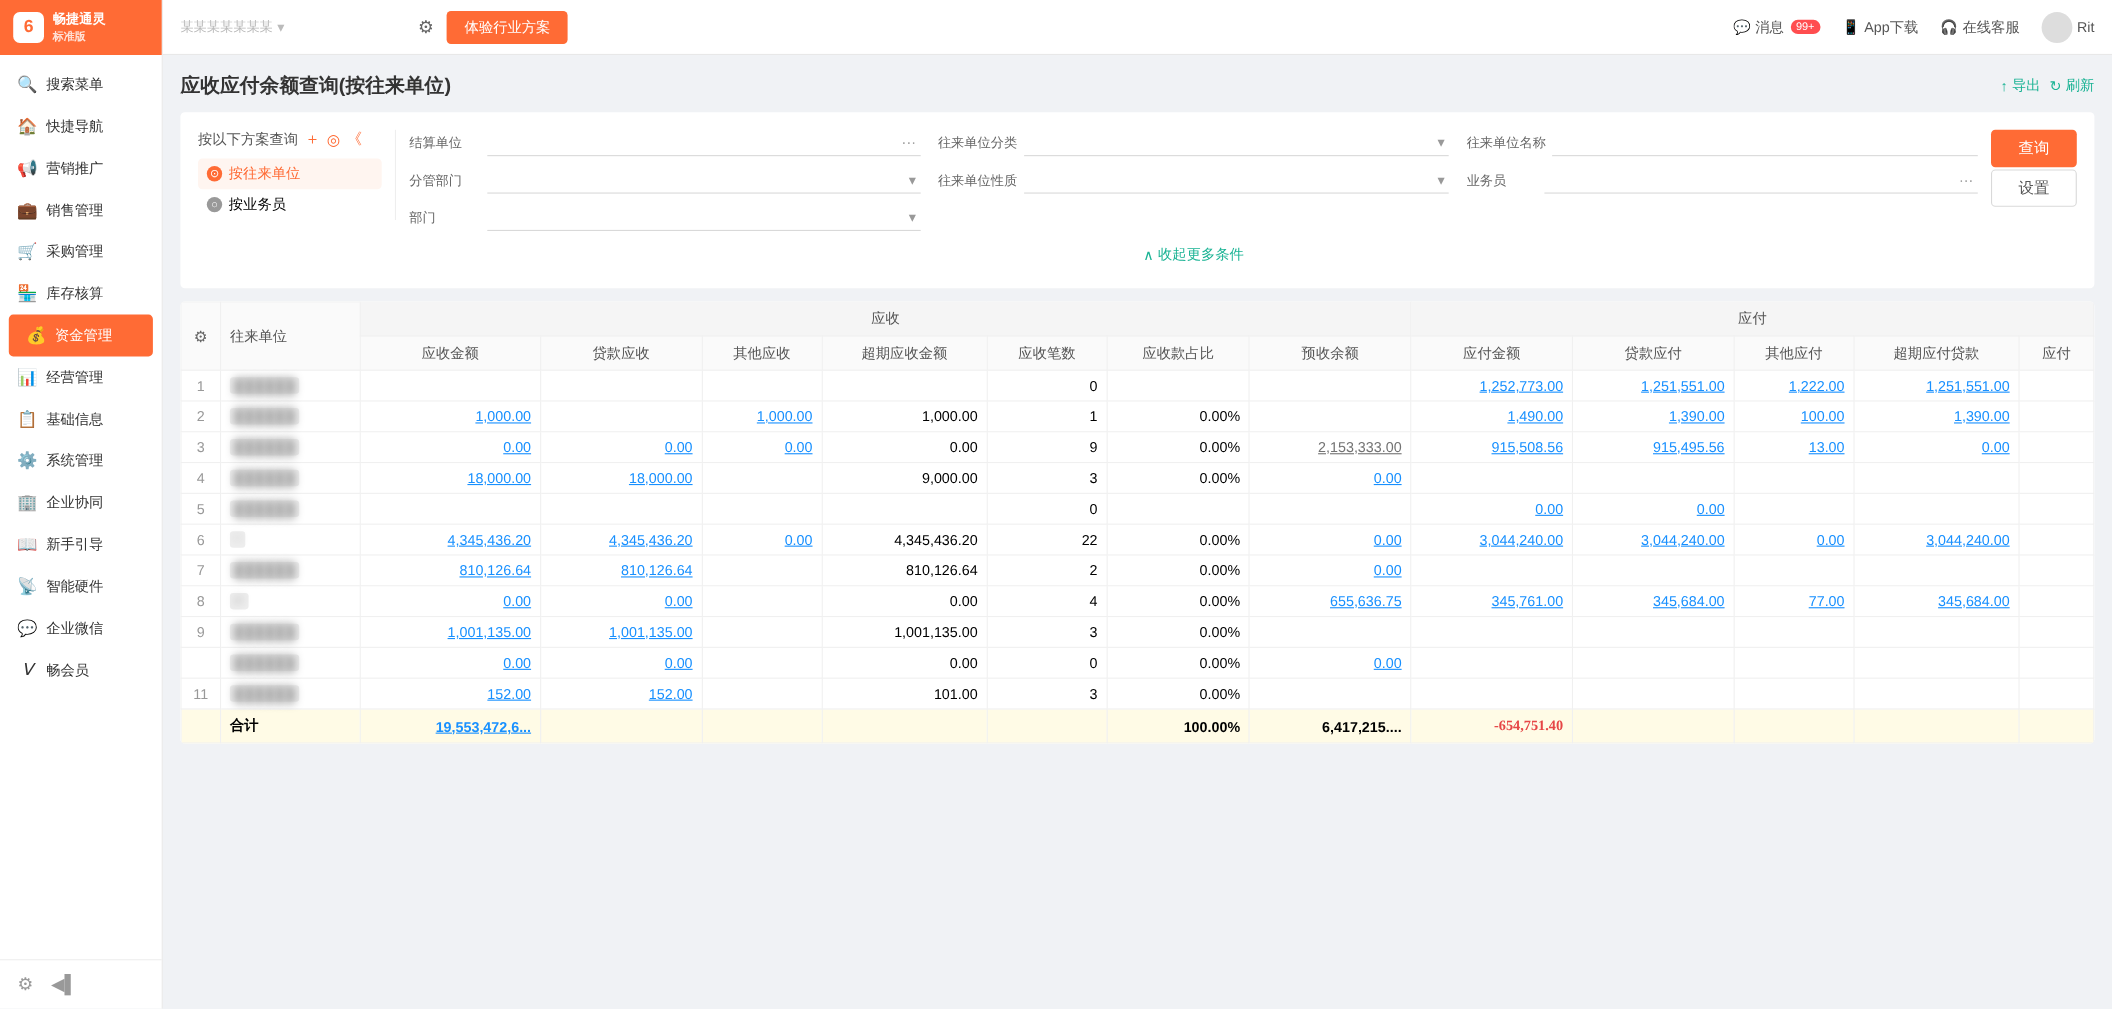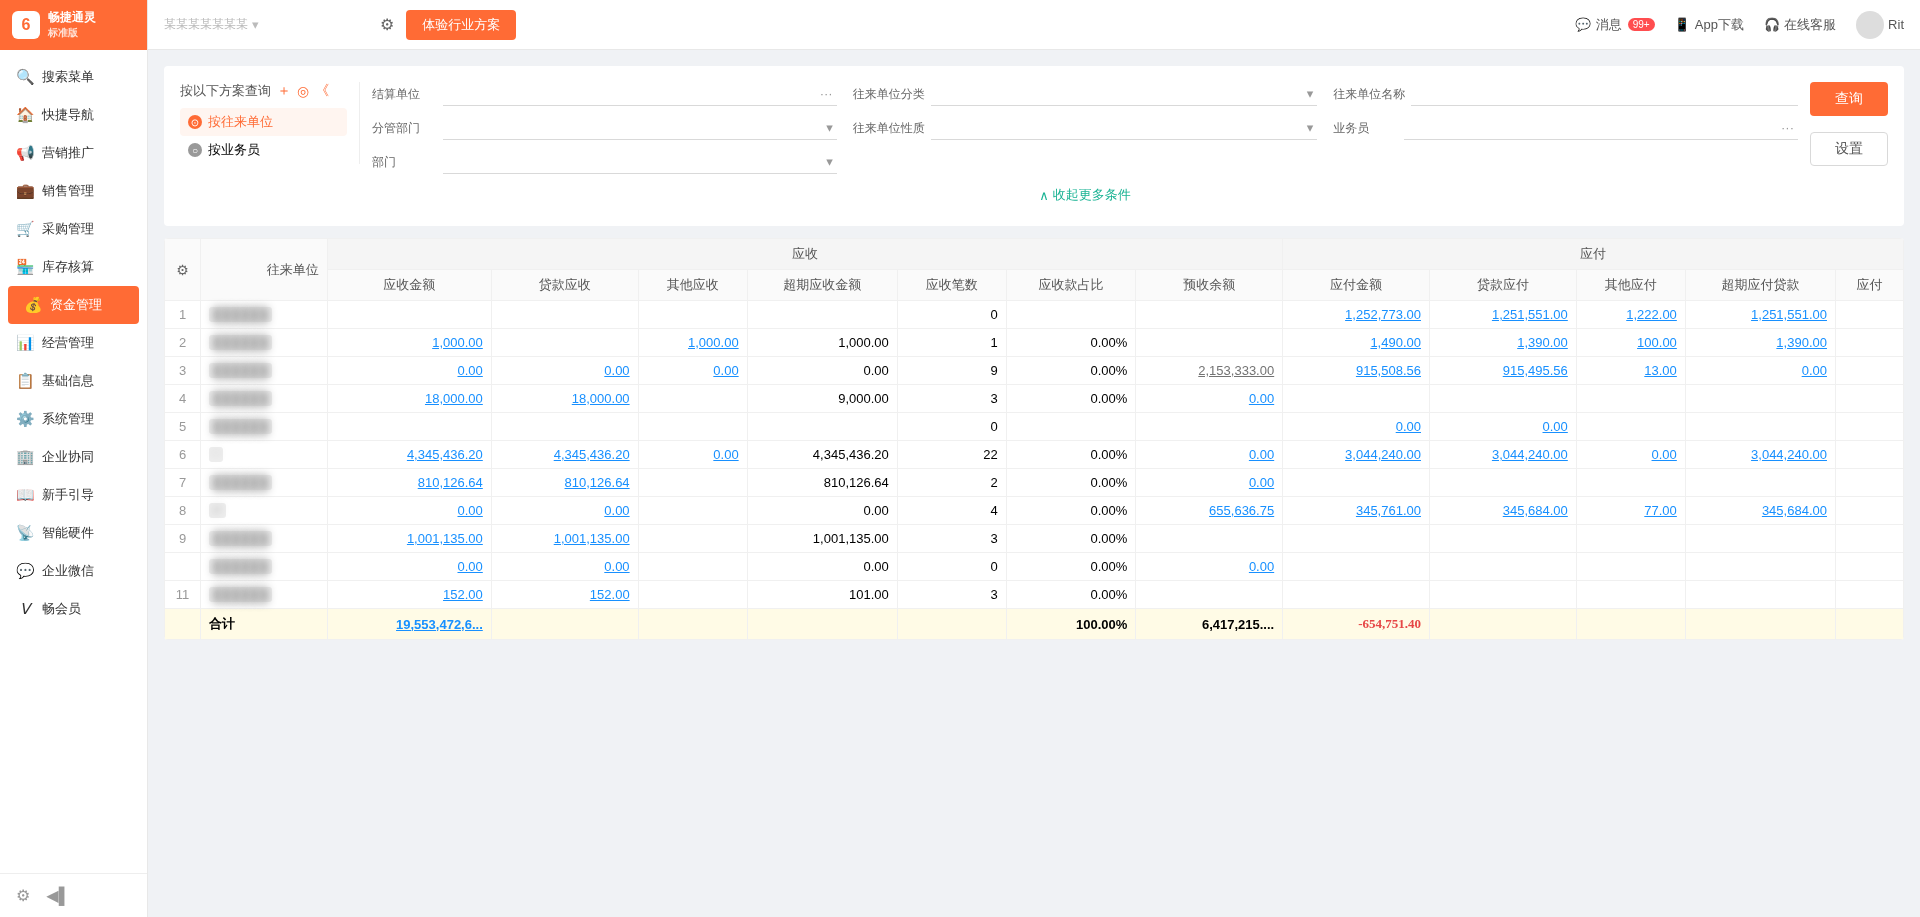--- a/index.html
+++ b/index.html
@@ -243,21 +243,21 @@
     }
     .setting-btn {
       background: #fff;
       color: #555;
       border: 1px solid #d9d9d9;
       border-radius: 4px;
       padding: 7px 24px;
       cursor: pointer;
       font-size: 14px;
     }
-    .btn-group { display: flex; flex-direction: column; gap: 16px; margin-left: 12px; }
+    .btn-group { display: flex; flex-direction: column; gap: 2px; margin-left: 12px; }
 
     
     .table-wrap {
       background: #fff;
       border-radius: 4px;
       overflow: hidden;
     }
     .data-table {
       width: 100%;
       border-collapse: collapse;
@@ -388,20 +388,33 @@
       <div class="topbar-right-item">
         <div class="topbar-avatar"></div>
         <span>Rit</span>
       </div>
     </div>
   </div>
 
 
   <div class="content">
 
+    <div class="page-header">
+      <div class="page-title">应收应付余额查询(按往来单位)</div>
+      <div class="page-actions">
+        <div class="action-btn">
+          <span>↑</span>
+          <span>导出</span>
+        </div>
+        <div class="action-btn">
+          <span>↻</span>
+          <span>刷新</span>
+        </div>
+      </div>
+    </div>
 
     <div class="filter-panel">
       <div style="display:flex;gap:0;align-items:flex-start;">
 
         <div class="filter-left">
           <div class="filter-scheme-header">
             <span>按以下方案查询</span>
             <span class="scheme-icon">＋</span>
             <span class="scheme-icon">◎</span>
             <span class="scheme-icon">《</span>
@@ -490,21 +503,21 @@
       </div>
     </div>
 
     <div class="table-wrap">
       <table class="data-table">
         <thead>
           <tr>
             <th class="row-num gear-cell" rowspan="2">
               <span class="table-settings-icon">⚙</span>
             </th>
-            <th rowspan="2" style="text-align:right;">往来单位</th>
+            <th rowspan="2" style="text-align:left;">往来单位</th>
             <th colspan="7" class="group-header">应收</th>
             <th colspan="5" class="group-header">应付</th>
           </tr>
           <tr>
             <th>应收金额</th>
             <th>贷款应收</th>
             <th>其他应收</th>
             <th>超期应收金额</th>
             <th>应收笔数</th>
             <th>应收款占比</th>

